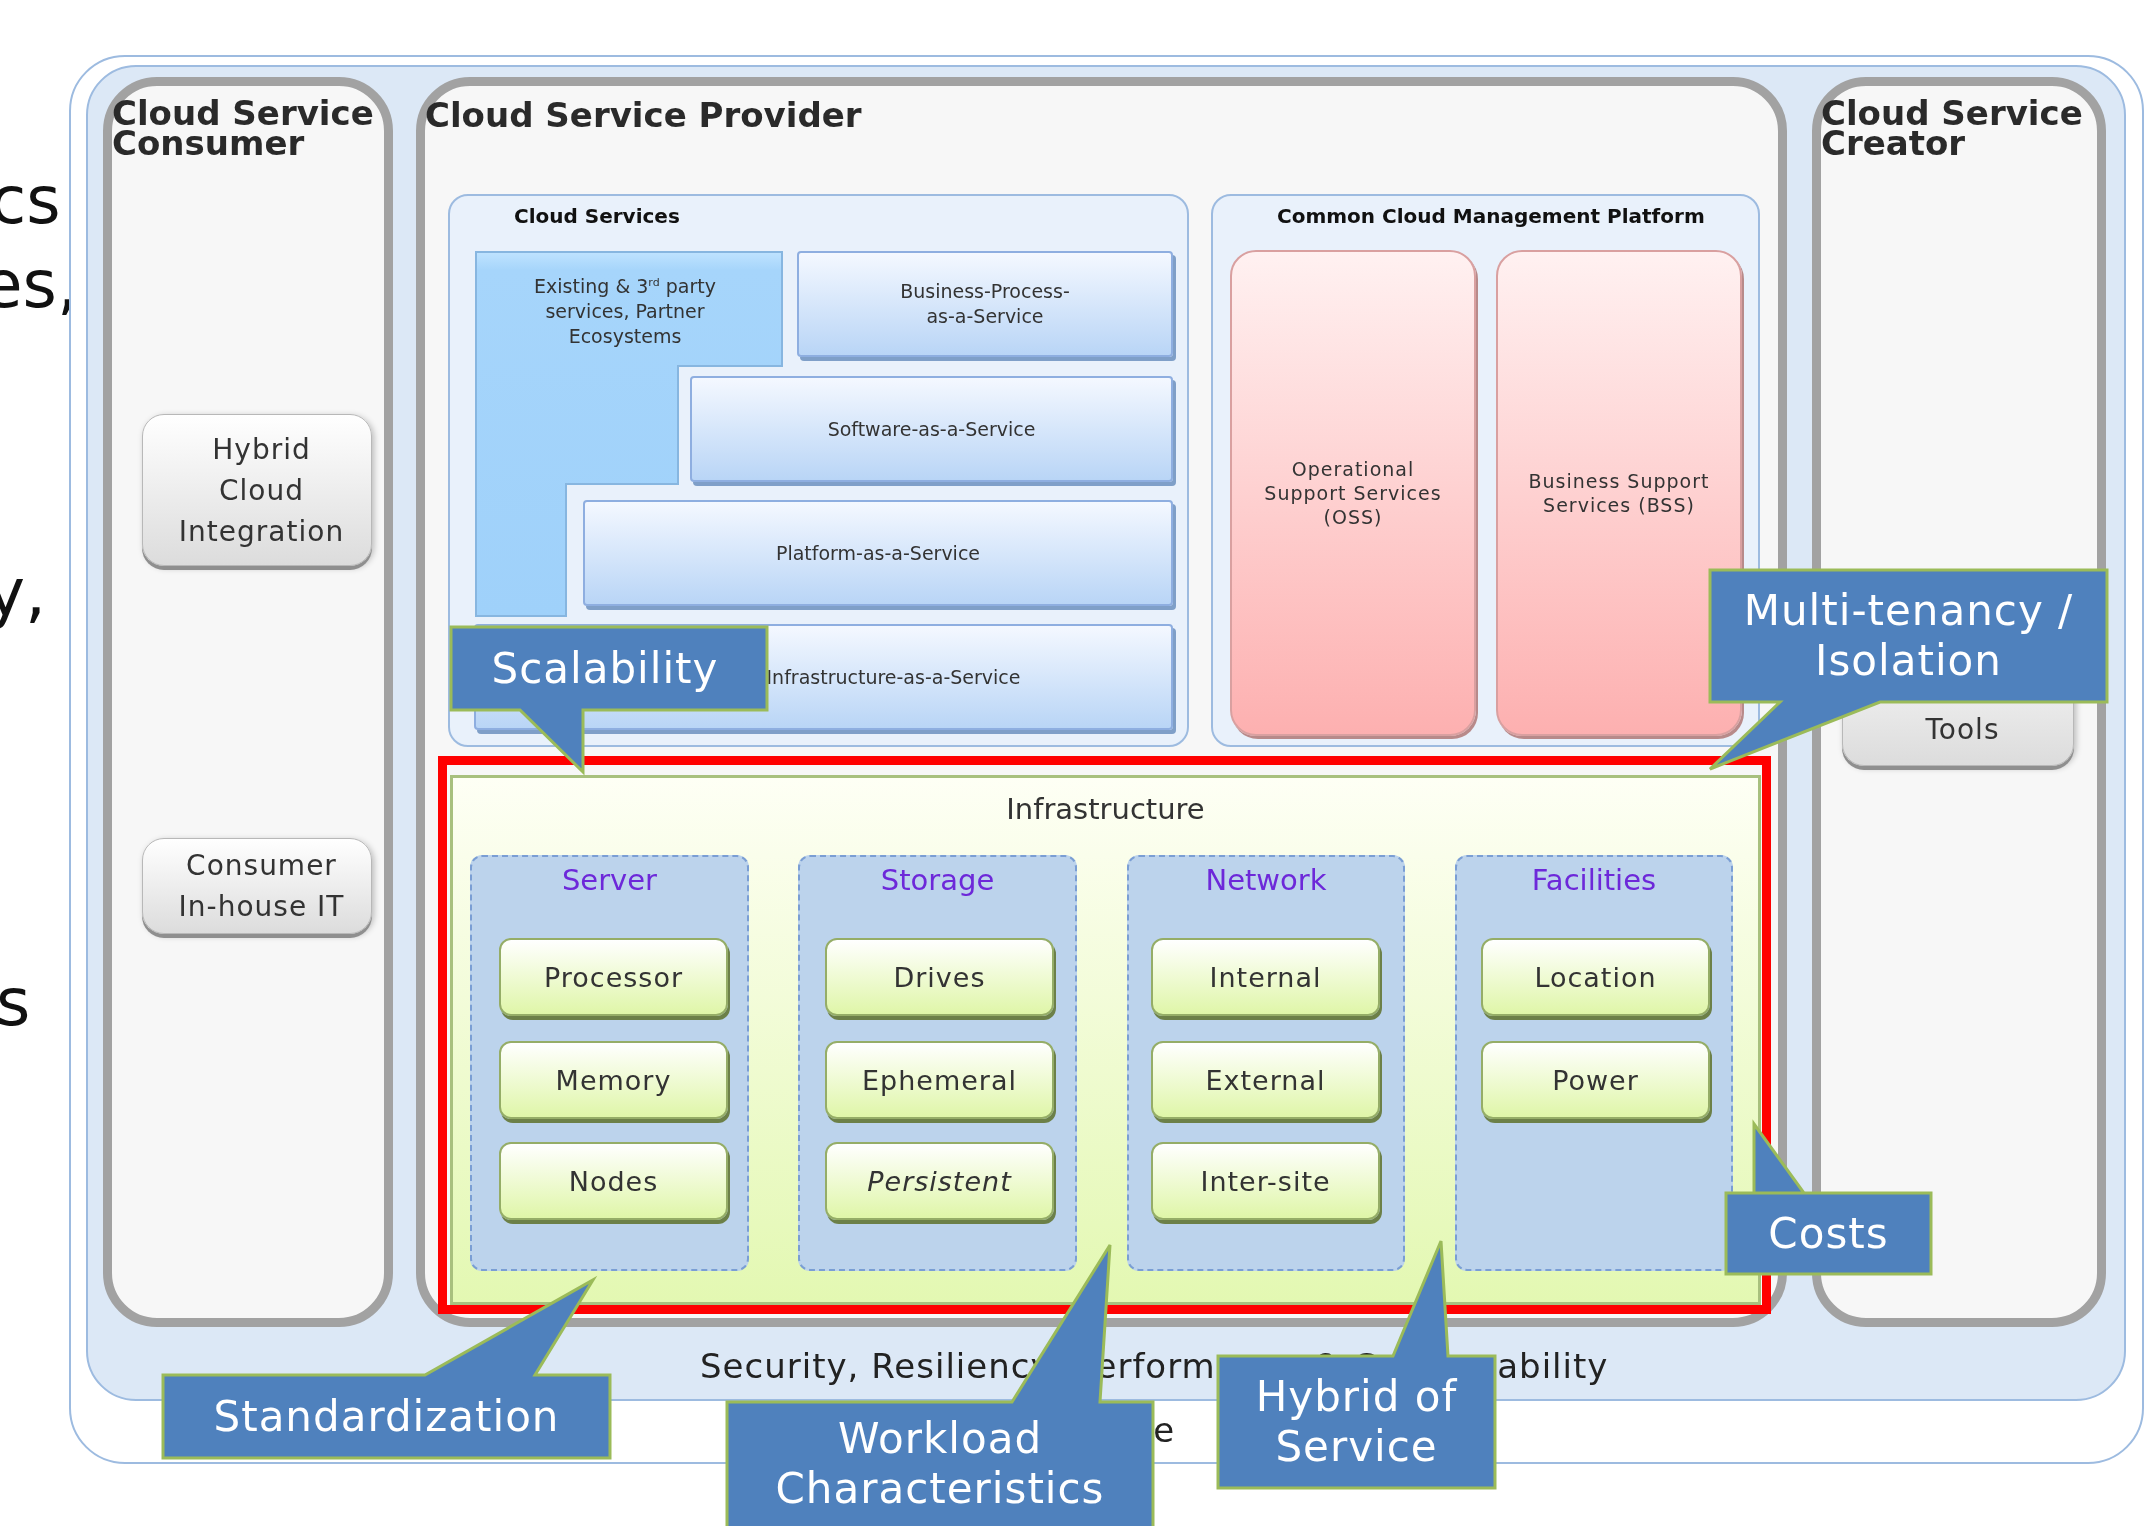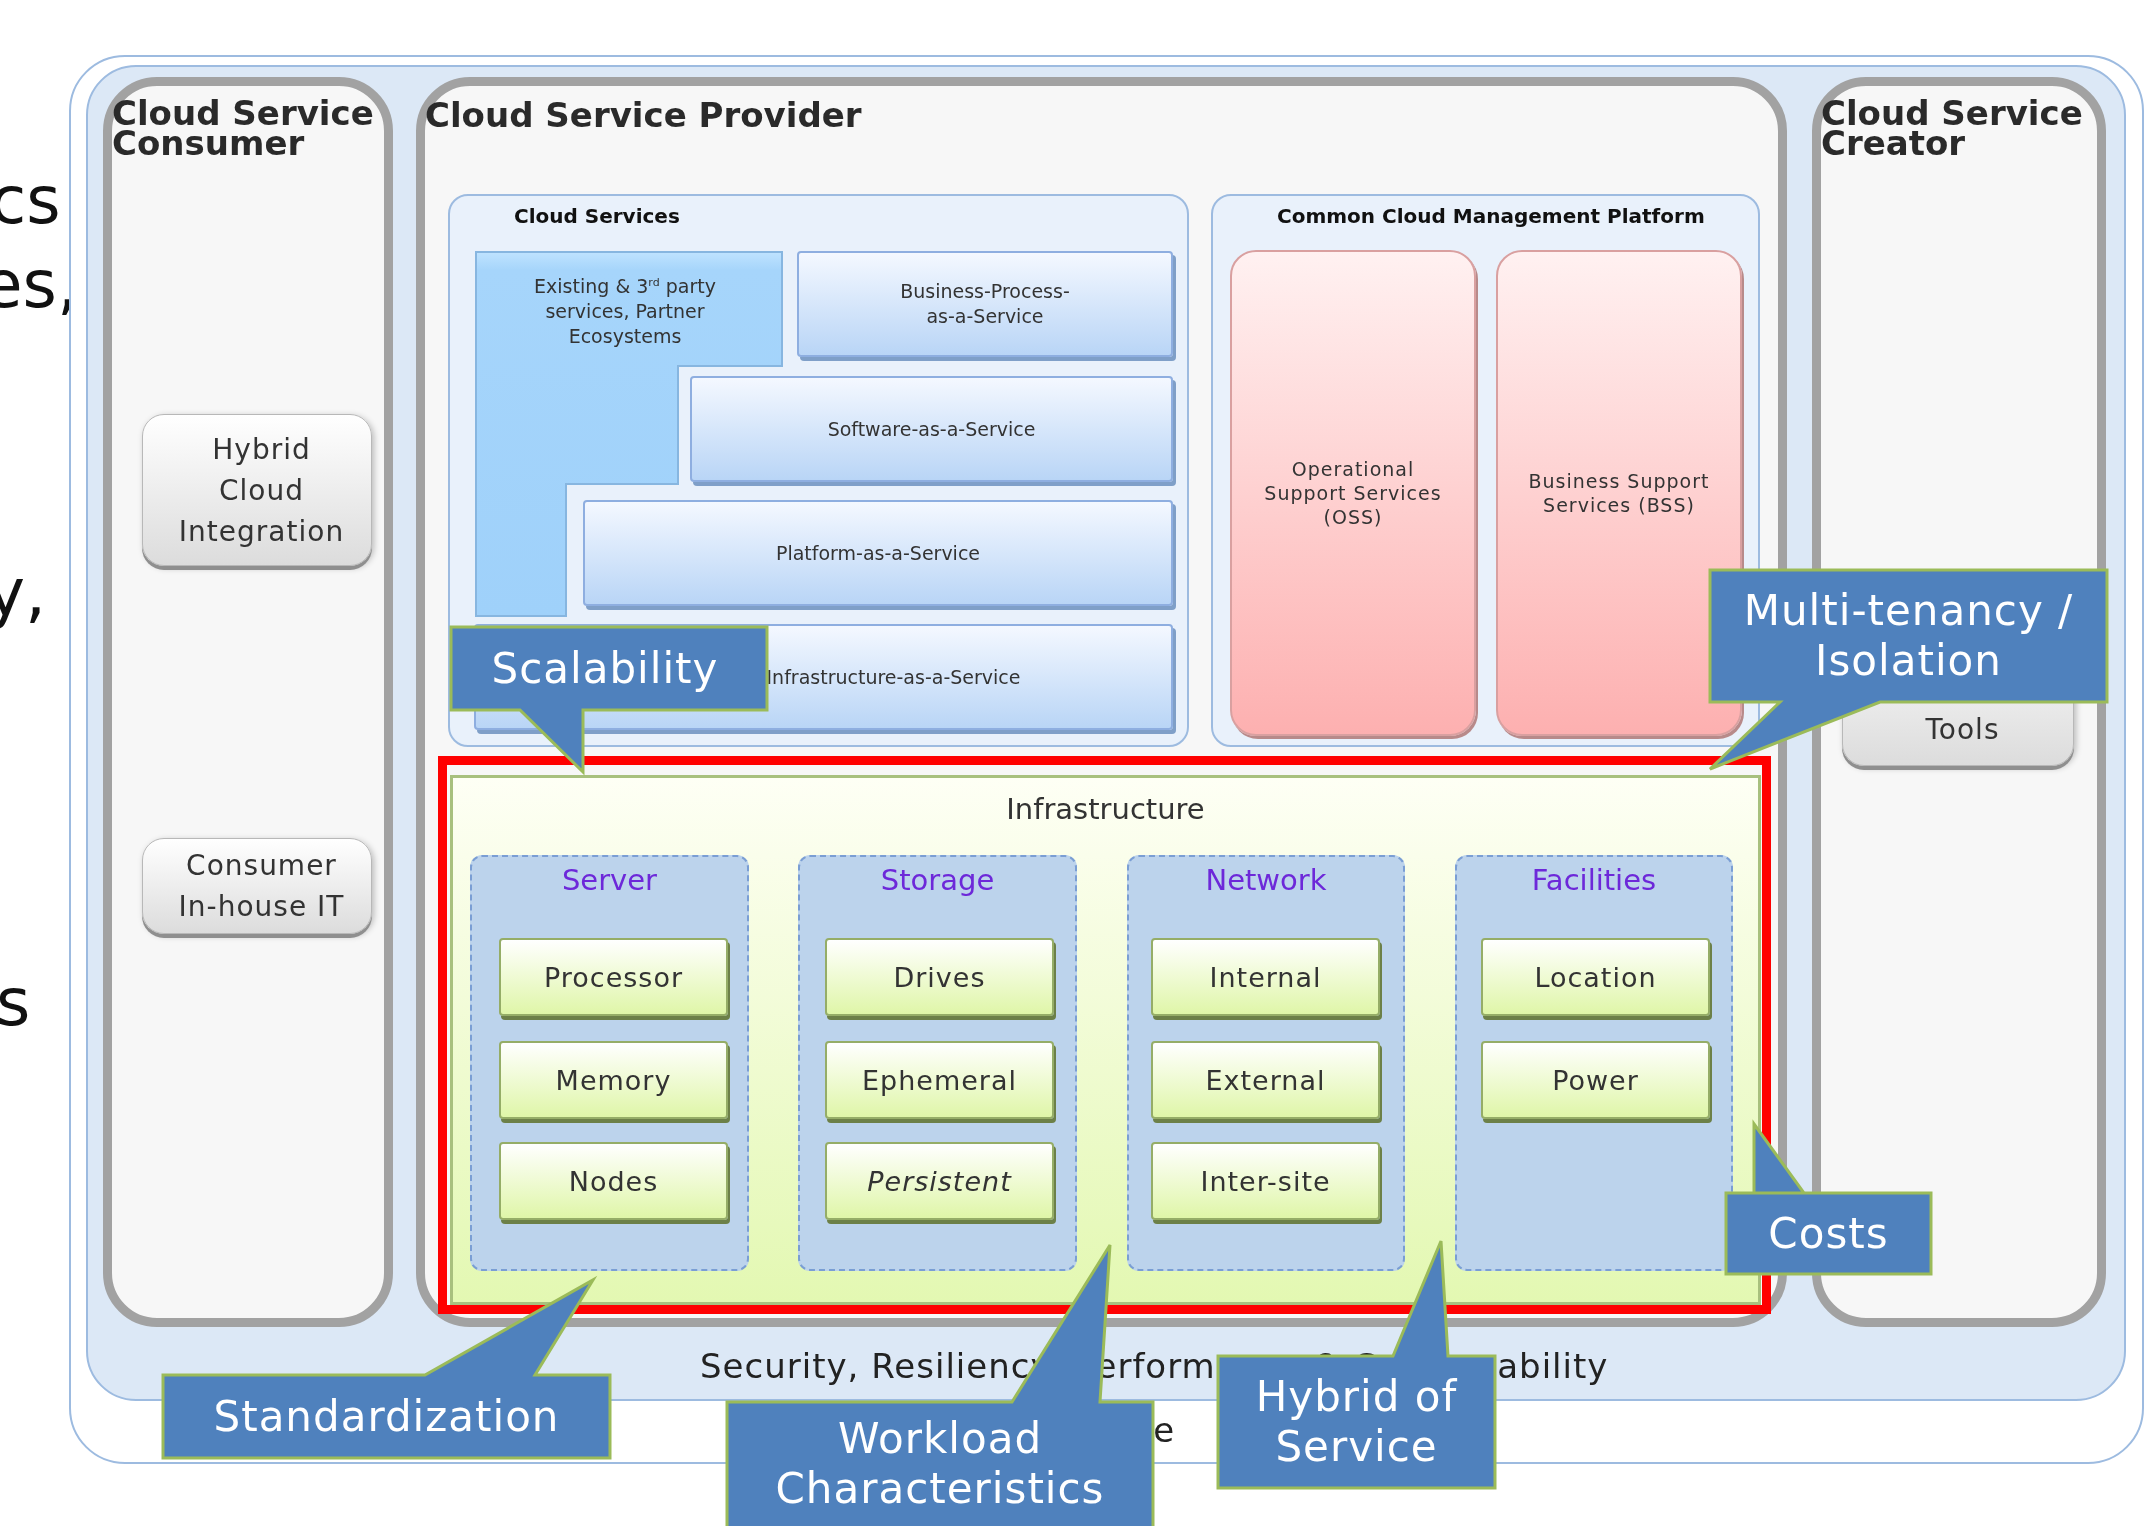--- a/index.html
+++ b/index.html
@@ -13,21 +13,21 @@
   .gray-btn { border-radius:22px; background:linear-gradient(#ffffff, #dcdcdc); border:1px solid #b8b8b8; box-shadow:0 4px 0 #8f8f8f, 2px 2px 6px rgba(0,0,0,.25); display:flex; align-items:center; justify-content:center; text-align:center; font-size:28px; line-height:41px; color:#333; letter-spacing:1px; white-space:pre-line;padding-left:9px; }
   .section-box { border:2px solid #9dbbe0; border-radius:20px; background:#e9f1fb; }
   .section-title { position:absolute; left:16px; top:8px; font-weight:bold; font-size:20px; color:#111;margin-left:48px; }
   .svc { border-radius:4px; background:linear-gradient(#f4f8ff, #b9d5f6); border:2px solid #8eaee0; box-shadow:3px 4px 0 #7f9fc8; display:flex; align-items:center; justify-content:center; text-align:center; font-size:19px; color:#333; white-space:pre-line; line-height:25px; }
   .pink { border-radius:26px; background:linear-gradient(#fff1f1, #fdb0b0); border:2px solid #d9a0a0; box-shadow:2px 3px 0 #b88a8a; display:flex; align-items:center; justify-content:center; text-align:center; font-size:19px; color:#333; white-space:pre-line; line-height:24px; letter-spacing:1px; }
   .red-frame { left:438px; top:756px; width:1333px; height:558px; border:9px solid #ff0000; background:#f7f7f7; }
   .infra { left:450px; top:775px; width:1311px; height:530px; border:3px solid #a8c07e; background:linear-gradient(#fefff5, #e3f8b2); }
   .infra-title { position:absolute; left:0; right:0; top:14px; text-align:center; font-size:29px; color:#333; }
   .group { border:2px dashed #7a9ed4; border-radius:12px; background:#bcd3ec; }
   .group-title { position:absolute; left:0; right:0; top:6px; text-align:center; font-size:29px; color:#6d28d9; }
-  .item { border-radius:4px; background:linear-gradient(#ffffff, #dff6a8); border:2px solid #95ad67; box-shadow:2px 4px 0 #6c8048; display:flex; align-items:center; justify-content:center; font-size:27px; color:#333; letter-spacing:1px; }
+  .item { border-radius:12px; background:linear-gradient(#ffffff, #dff6a8); border:2px solid #95ad67; box-shadow:2px 4px 0 #6c8048; display:flex; align-items:center; justify-content:center; font-size:27px; color:#333; letter-spacing:1px; }
   .foot-text { font-size:34px; color:#222; letter-spacing:1px; white-space:nowrap; }
   svg.callouts { position:absolute; left:0; top:0; width:2155px; height:1526px; overflow:visible; }
   .callout-label { position:absolute; display:flex; align-items:center; justify-content:center; text-align:center; color:#ffffff; font-size:42px; line-height:50px; white-space:pre-line; letter-spacing:1px; }
 </style>
 </head>
 <body>
 
 <div class="abs side-text" style="left:-10px; top:168px;">cs</div>
 <div class="abs side-text" style="left:-18px; top:252px;">es,</div>
 <div class="abs side-text" style="left:-14px; top:560px;">y,</div>

